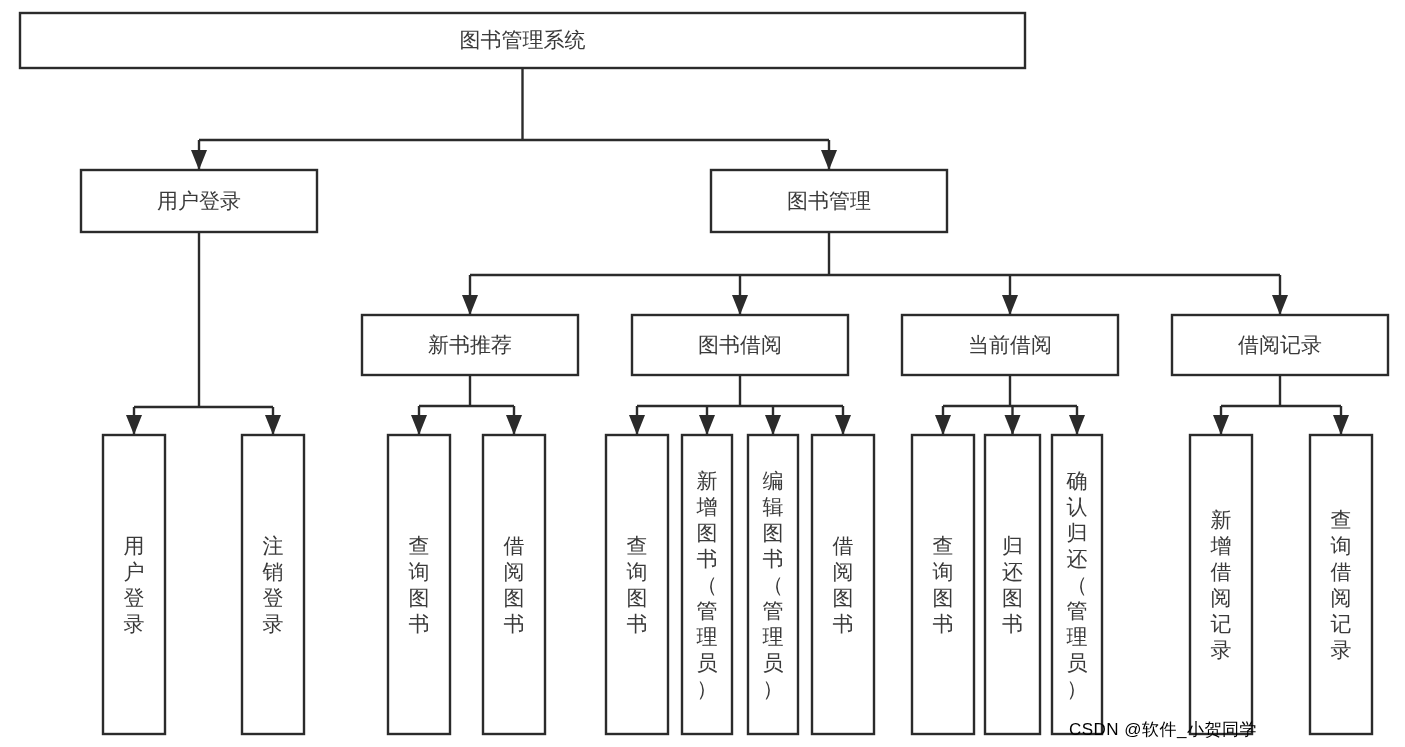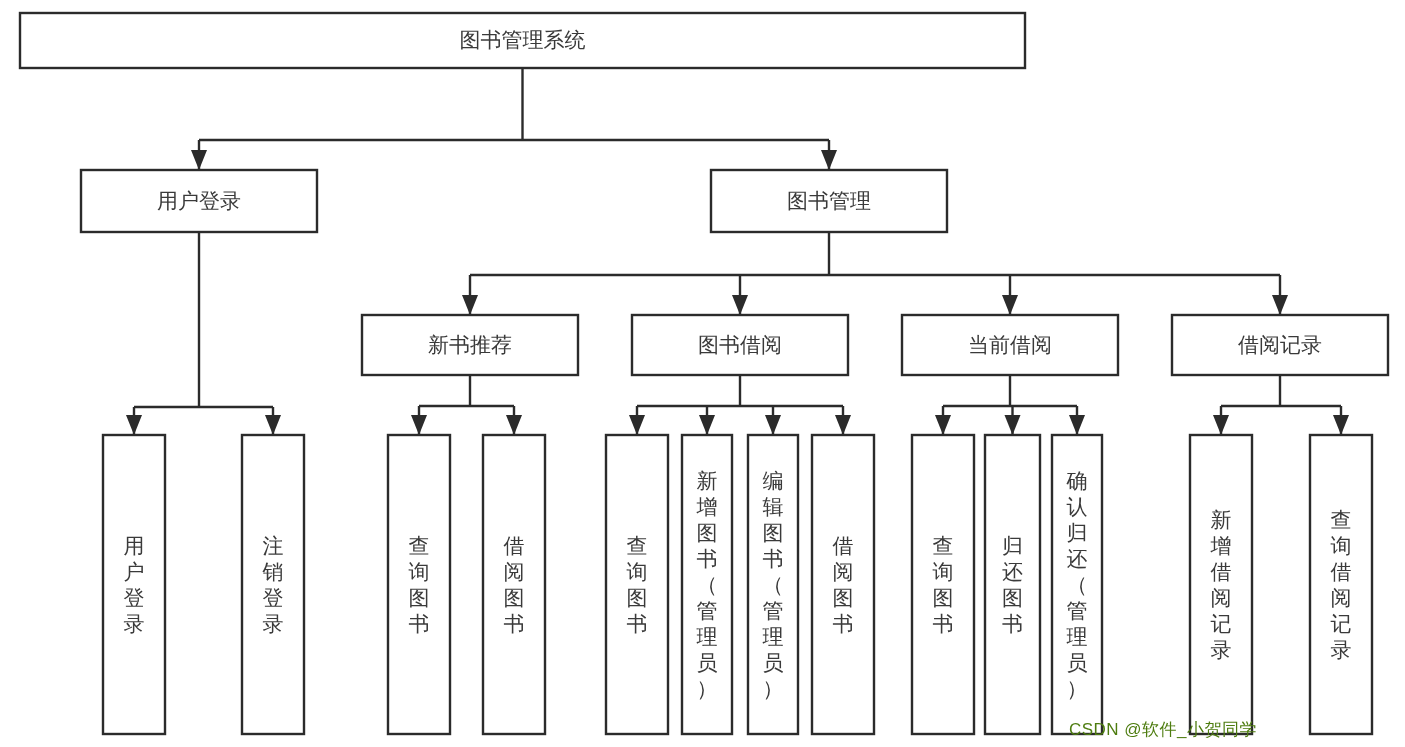--- a/index.html
+++ b/index.html
@@ -54,21 +54,21 @@
     fill: #3a3a3a;
     font-size: 21px;
     text-anchor: middle;
   }
   .watermark {
     position: absolute;
     right: 14px;
     bottom: 6px;
     font-family: "Liberation Sans", "DejaVu Sans", sans-serif;
     font-size: 17px;
-    color: #4d7c0f;
+    color: #000000;
     letter-spacing: 0.5px;
     white-space: nowrap;
     user-select: none;
   }
 </style>
 </head>
 <body>
 
 <div id="diagram-root">
   <svg class="diagram-canvas" viewBox="0 0 1405 747" xmlns="http://www.w3.org/2000/svg">

